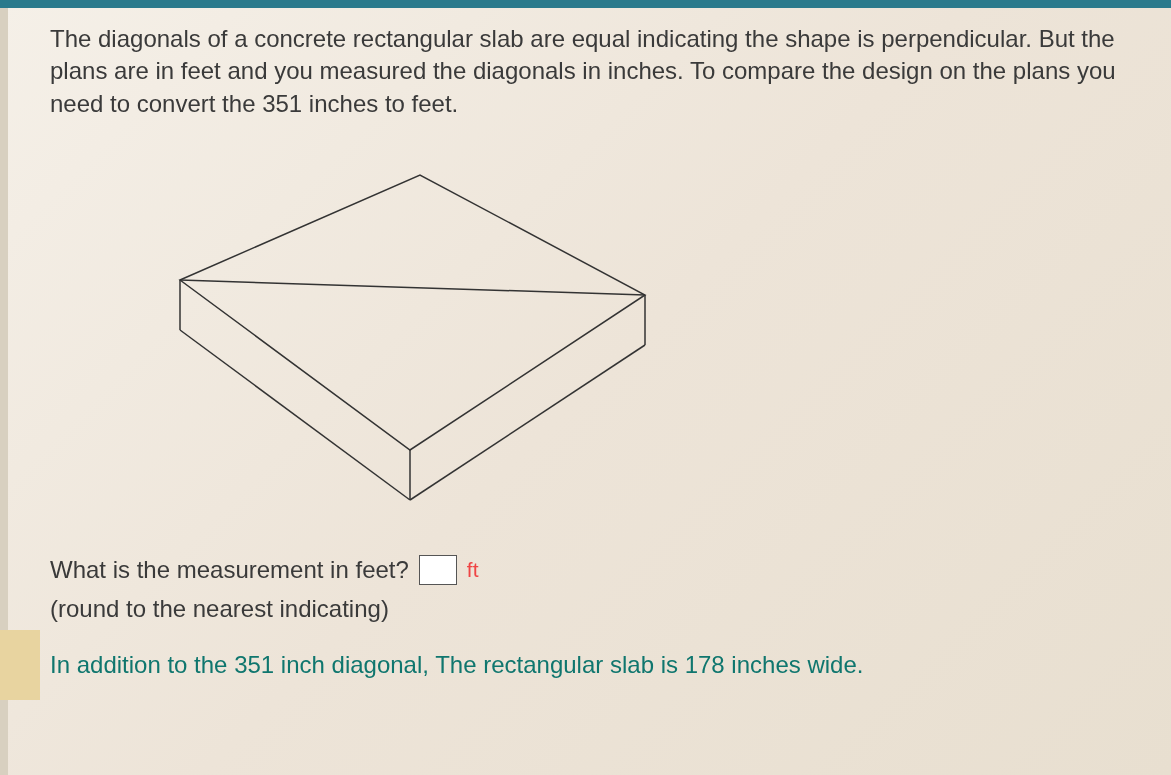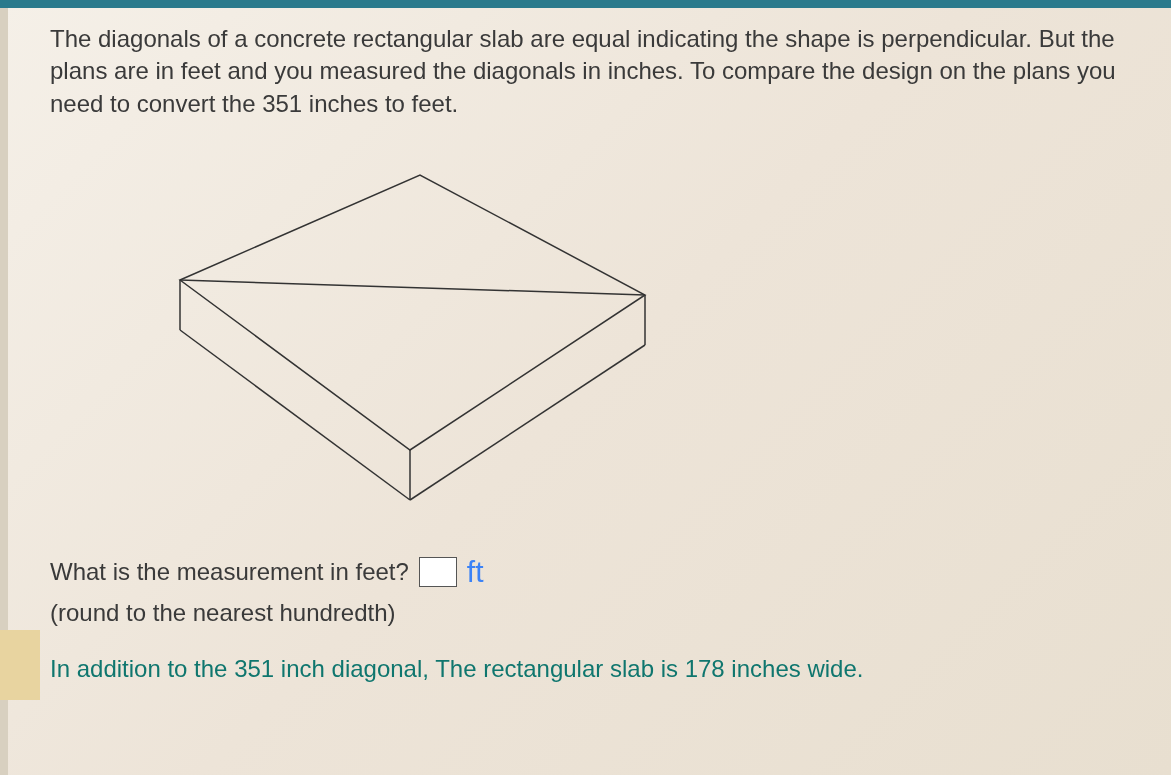--- a/index.html
+++ b/index.html
@@ -45,22 +45,22 @@
     }
     .answer-input {
       width: 38px;
       height: 30px;
       border: 1px solid #555;
       background: #fff;
       font-size: 20px;
       text-align: center;
     }
     .unit-label {
-      font-size: 30px;
-      color: #3b82f6;
+      font-size: 21px;
+      color: #ef4444;
     }
     .hint-text {
       font-size: 24px;
       color: #3a3a3a;
       margin-bottom: 28px;
     }
     .addl-text {
       font-size: 24px;
       color: #0f766e;
     }
@@ -115,17 +115,17 @@
       <line x1="90" y1="130" x2="555" y2="145"></line>
     </svg>
   </div>
 
   <div class="question-row">
     <span>What is the measurement in feet?</span>
     <input class="answer-input" type="text" value="" style="">
     <span class="unit-label">ft</span>
   </div>
 
-  <p class="hint-text">(round to the nearest hundredth)</p>
+  <p class="hint-text">(round to the nearest indicating)</p>
 
   <p class="addl-text">In addition to the 351 inch diagonal, The rectangular slab is 178 inches wide.</p>
 
 </div>
 
 </body></html>

